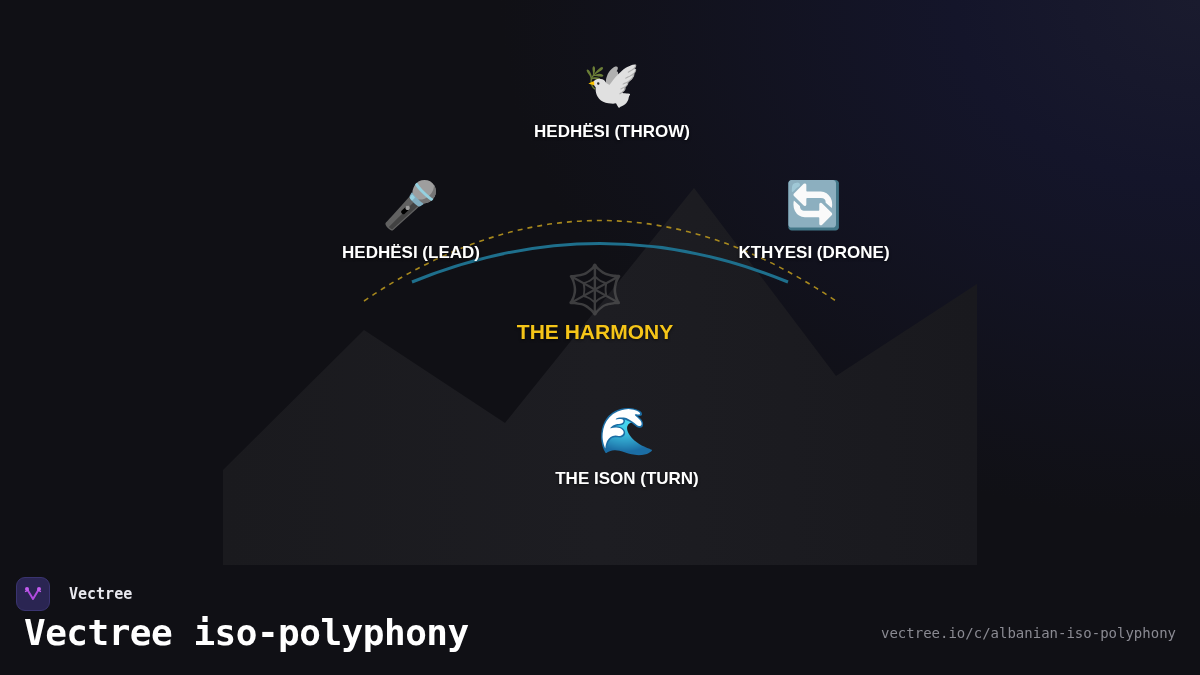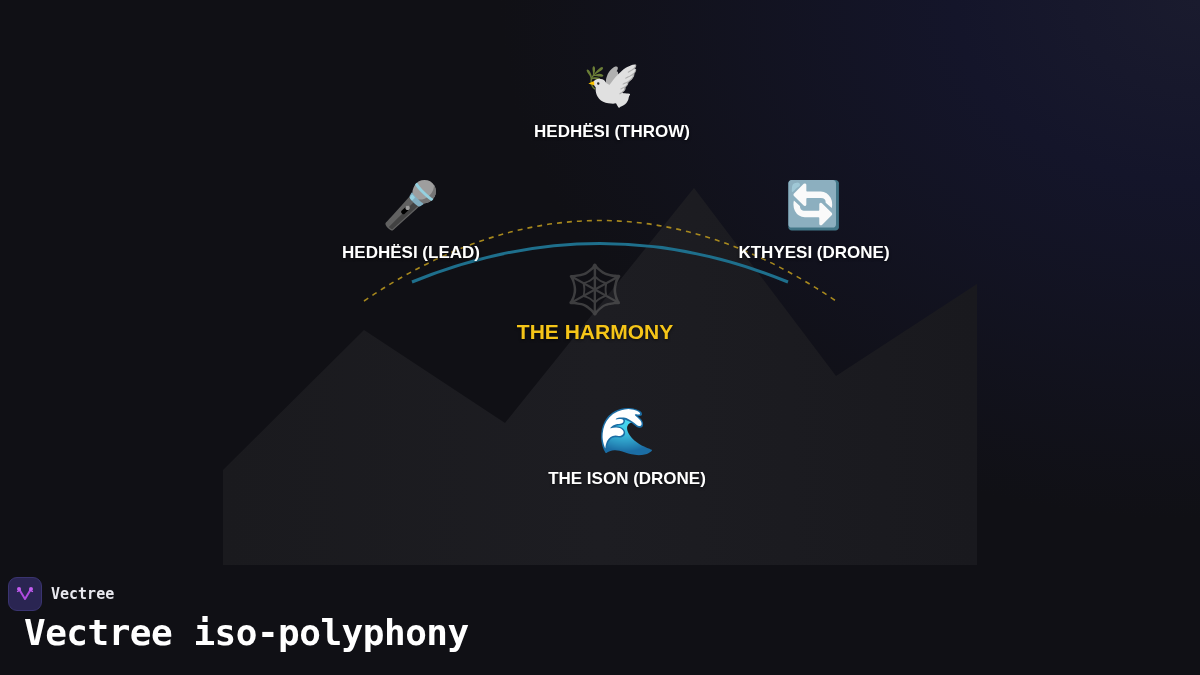--- a/index.html
+++ b/index.html
@@ -53,25 +53,25 @@
       font-size: 21px;
       margin-top: 4px;
     }
     .node.harmony .emoji {
       font-size: 48px;
       opacity: 0.55;
       filter: grayscale(1);
     }
     .brand {
       position: absolute;
-      left: 8px;
+      left: 16px;
       top: 577px;
       display: flex;
       align-items: center;
-      gap: 9px;
+      gap: 19px;
     }
     .brand-logo {
       width: 34px;
       height: 34px;
       border-radius: 9px;
       background: #2a2552;
       border: 1px solid #3a3470;
       box-sizing: border-box;
       display: flex;
       align-items: center;
@@ -137,31 +137,32 @@
     <span class="label">KTHYESI (DRONE)</span>
   </div>
 
   <div class="node harmony" style="left:595px; top:262px;">
     <span class="emoji">🕸️</span>
     <span class="label">THE HARMONY</span>
   </div>
 
   <div class="node" style="left:627px; top:403px;">
     <span class="emoji">🌊</span>
-    <span class="label">THE ISON (DRONE)</span>
+    <span class="label">THE ISON (TURN)</span>
   </div>
 
   <div class="brand">
     <div class="brand-logo">
       <svg width="20" height="20" viewBox="0 0 20 20">
         <path d="M4 5 L10 15 L16 5" fill="none" stroke="#b04adf" stroke-width="2" stroke-linecap="round" stroke-linejoin="round"></path>
         <circle cx="4" cy="5" r="2" fill="#c35cf0"></circle>
         <circle cx="16" cy="5" r="2" fill="#c35cf0"></circle>
         <path d="M2.5 7.5 L5 6.5 M17.5 7.5 L15 6.5" stroke="#c35cf0" stroke-width="1.3" stroke-linecap="round"></path>
       </svg>
     </div>
     <span class="brand-name">Vectree</span>
   </div>
 
   <div class="page-title">Vectree iso-polyphony</div>
 
+  <div class="page-url">vectree.io/c/albanian-iso-polyphony</div>
 
 </div>
 
 </body></html>

